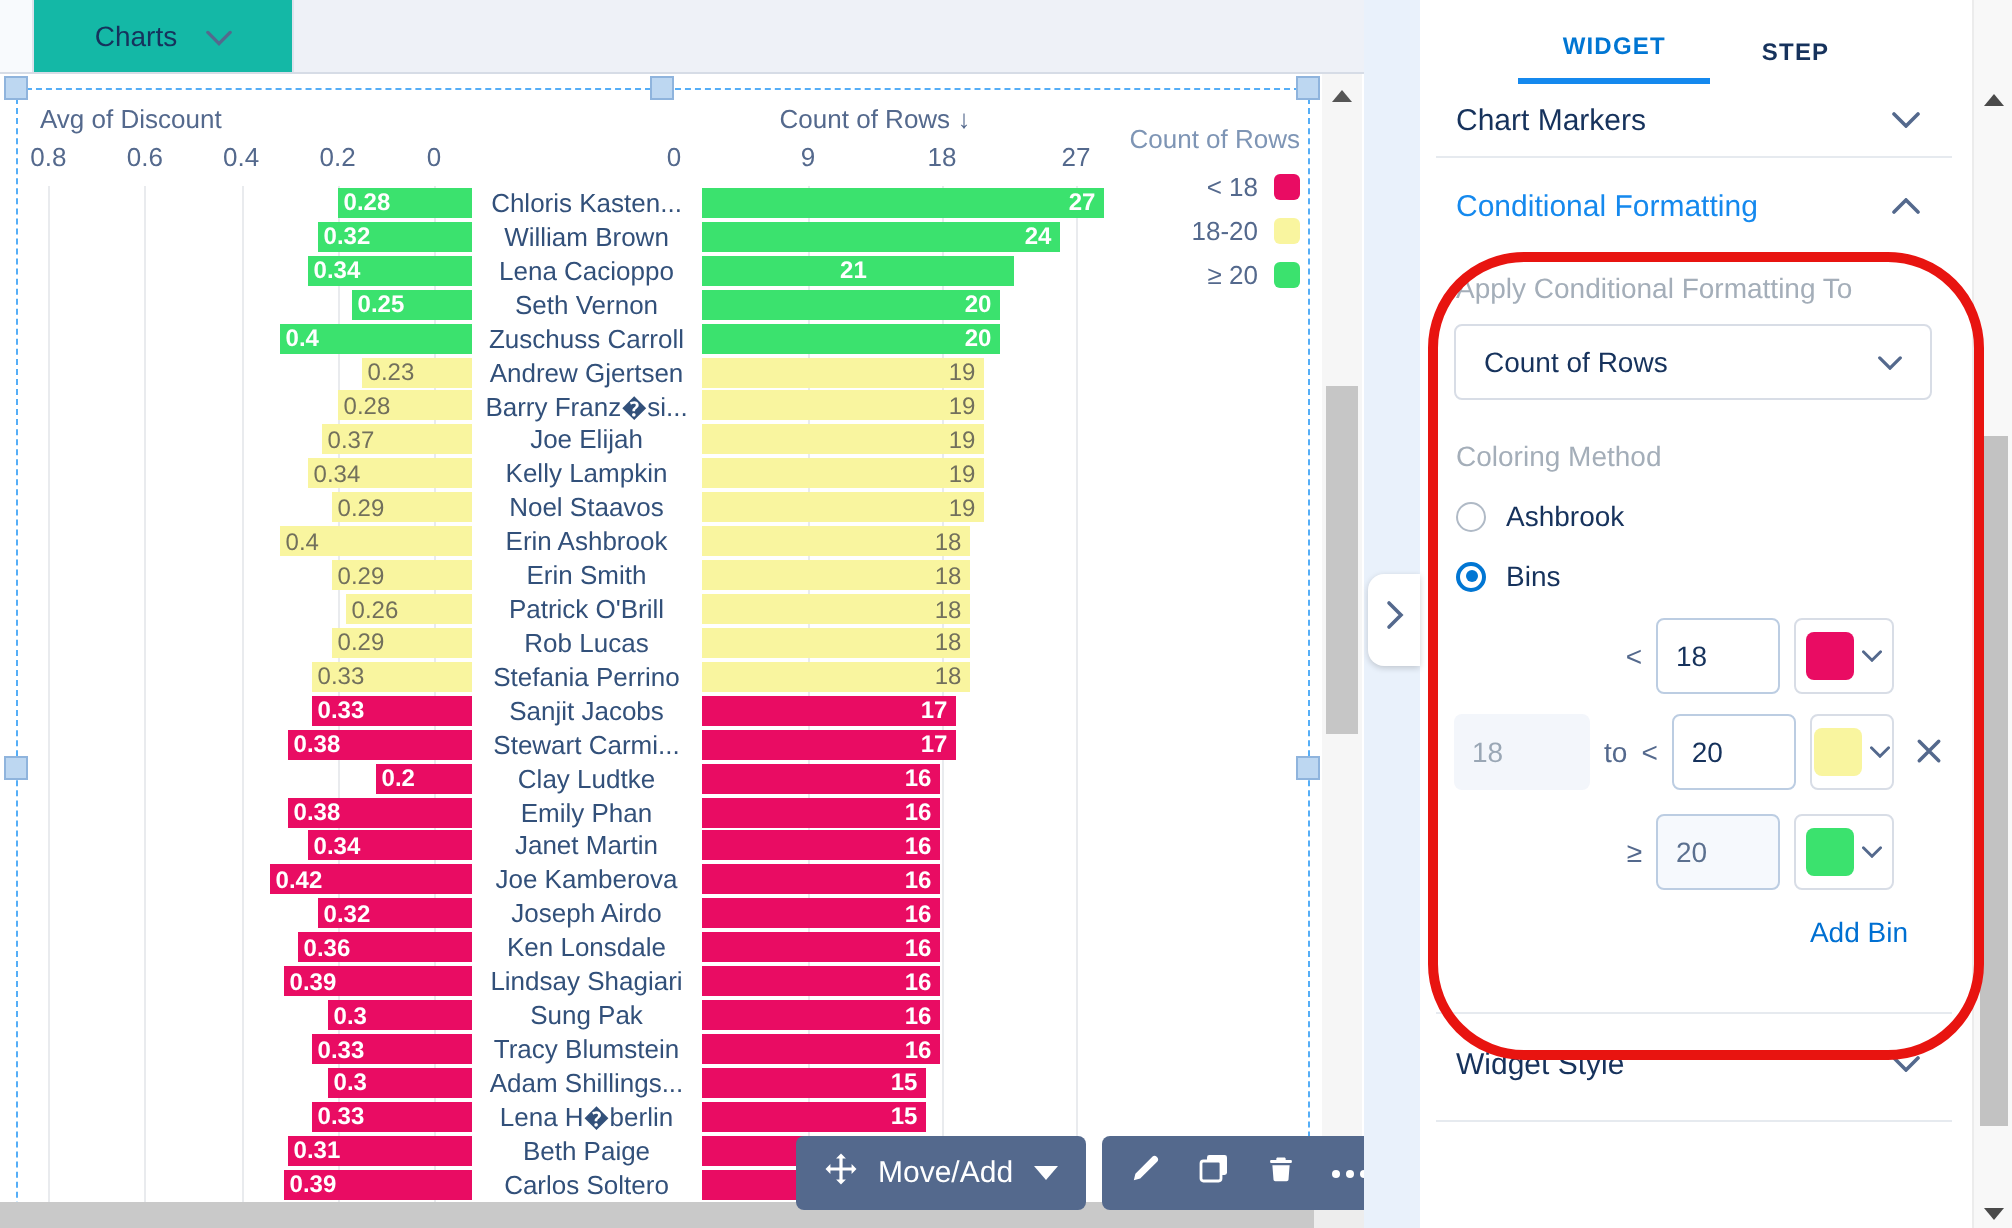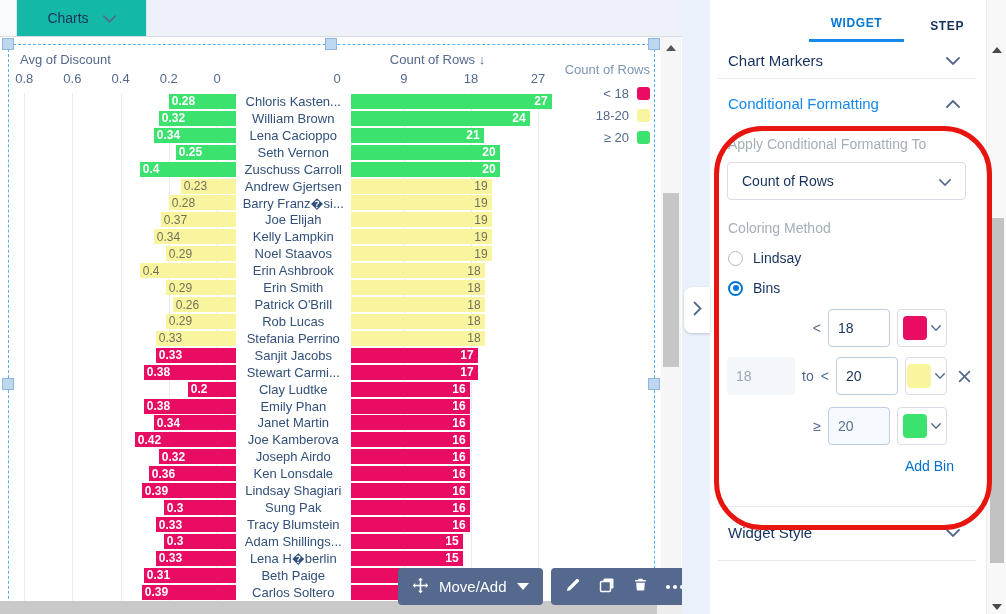--- a/index.html
+++ b/index.html
@@ -56,21 +56,21 @@
   .tool-btn { width:34px; height:37px; display:flex; align-items:center; justify-content:center; cursor:pointer; }
   .dots { display:flex; gap:3px; }
   .dots i { width:4px; height:4px; border-radius:50%; background:#fff; }
 
   
   .divider { position:absolute; left:682px; top:0; width:28px; height:614px; background:#e9f1fb; }
   .expander { position:absolute; left:684px; top:287px; width:26px; height:46px; background:#fff; border-radius:8px 0 0 8px; box-shadow:0 1px 3px rgba(0,0,0,.18); display:flex; align-items:center; justify-content:center; cursor:pointer; z-index:6; }
 
   
   .panel { position:absolute; left:710px; top:0; width:296px; height:614px; background:#fff; }
-  .panel-tabs { position:absolute; left:0; top:0; width:276px; height:42px; display:flex; justify-content:flex-end; align-items:flex-end; gap:4px; }
+  .panel-tabs { position:absolute; left:0; top:0; width:276px; height:42px; display:flex; justify-content:center; align-items:flex-end; gap:4px; }
   .ptab { font-size:12px; font-weight:700; letter-spacing:.6px; padding:12px 22px 9px; color:#16325c; cursor:pointer; }
   .ptab.active { color:#0176d3; border-bottom:3px solid #1589ee; }
   .panel-body { position:absolute; left:0; top:42px; width:276px; bottom:0; }
   .sec-row { position:absolute; left:18px; right:26px; display:flex; justify-content:space-between; align-items:center; height:24px; cursor:pointer; }
   .sec-label { font-size:15px; color:#16325c; }
   .sec-label.blue { color:#1589ee; }
   .pdivider { position:absolute; left:8px; right:10px; height:1px; background:#e6eaef; }
   .plabel { position:absolute; left:18px; font-size:14px; color:#a4aeb9; }
   .pselect { position:absolute; left:17px; top:120px; width:239px; height:38px; border:1px solid #d8dde6; border-radius:4px; background:#fff; display:flex; align-items:center; justify-content:space-between; padding:0 14px; cursor:pointer; }
   .pselect .val { font-size:14px; color:#16325c; }
@@ -196,21 +196,21 @@
           </div>
         </div>
         <div class="crow">
           <div class="lcell">
             <div class="bar lbar green" style="width: 82px;">
               <span class="blabel">0.34</span>
             </div>
           </div>
           <div class="name">Lena Cacioppo</div>
           <div class="rcell">
-            <div class="bar rbar green" style="width: 133px;">
+            <div class="bar rbar green" style="width: 156px; justify-content: center;">
               <span class="blabel">21</span>
             </div>
           </div>
         </div>
         <div class="crow">
           <div class="lcell">
             <div class="bar lbar green" style="width: 60px;">
               <span class="blabel">0.25</span>
             </div>
           </div>
@@ -657,21 +657,21 @@
           <svg width="12" height="7" viewBox="0 0 14 8">
               <path d="M1 1l6 6 6-6" fill="none" stroke="#54698d" stroke-width="1.9" stroke-linecap="round"></path>
             </svg>
         </span>
       </div>
 
       <div class="plabel" style="top:178px;">Coloring Method</div>
 
       <div class="radio-row" style="top:207px;">
         <span class="radio"></span>
-        <span class="radio-label">Lindsay</span>
+        <span class="radio-label">Ashbrook</span>
       </div>
       <div class="radio-row" style="top:237px;">
         <span class="radio checked"></span>
         <span class="radio-label">Bins</span>
       </div>
 
       <div class="bin-row" style="top:266px;">
         <span class="bin-op">&lt;</span>
         <input class="bin-input" value="18" style="">
         <div class="swatch-btn">

